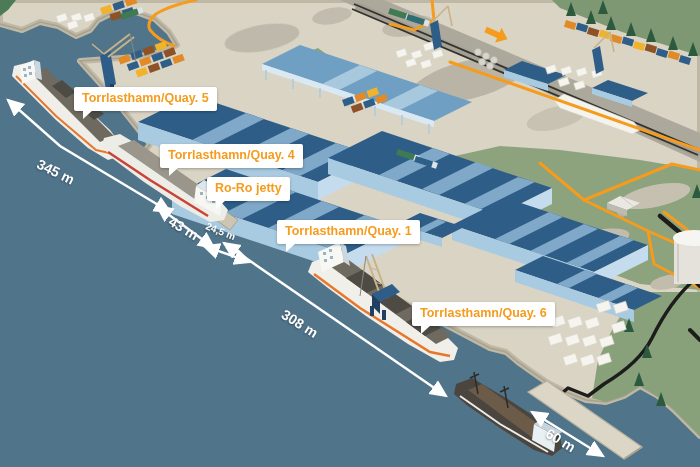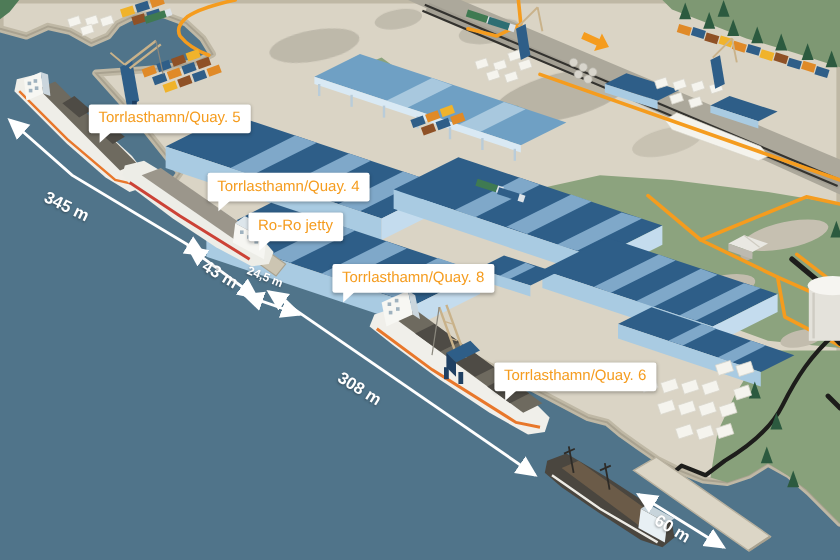--- a/index.html
+++ b/index.html
@@ -3,21 +3,21 @@
 <meta charset="utf-8">
 <style>
   :root{
     --orange:#F59C1E; --water:#50748A; --land:#DAD4C5; --navy:#2E5E88;
     --rooflight:#7FA8C9; --green:#8CA37E; --forest:#7E9873;
   }
   html,body{margin:0;padding:0;background:#222;}
   .stage{position:relative;width:700px;height:467px;overflow:hidden;background:var(--water);
          font-family:"Liberation Sans",sans-serif;}
   .stage svg{position:absolute;left:0;top:0;}
-  .ql{position:absolute;background:#fff;color:var(--orange);font-weight:normal;font-size:12.5px;
+  .ql{position:absolute;background:#fff;color:var(--orange);font-weight:bold;font-size:12.5px;
       line-height:1;padding:5px 8px 6px 8px;border-radius:2px;white-space:nowrap;
       box-shadow:0 1px 3px rgba(0,0,0,.28);z-index:30;}
   .ql::after{content:"";position:absolute;left:9px;bottom:-8px;width:0;height:0;
       border-top:9px solid #fff;border-right:10px solid transparent;}
   .dist{position:absolute;color:#fff;font-weight:bold;font-size:14px;line-height:1;
       text-shadow:0 1px 2px rgba(0,0,0,.35);transform-origin:left center;z-index:20;white-space:nowrap;}
   .dist.small{font-size:10px;}
   .water-fill{fill:var(--water);} .land-fill{fill:var(--land);}
   .roofN{fill:var(--navy);} .stripe{fill:var(--rooflight);}
   .oline{stroke:var(--orange);stroke-width:3;fill:none;stroke-linecap:round;stroke-linejoin:round;}
@@ -428,23 +428,23 @@
   <g>
     <path class="marr" marker-start="url(#ah)" marker-end="url(#ah)" d="M8,100 L60,146 L170,212"></path>
     <path class="marr" marker-start="url(#ah)" marker-end="url(#ah)" d="M157,206 L214,248"></path>
     <path class="marr" marker-start="url(#ah)" marker-end="url(#ah)" d="M204,246 L250,262"></path>
     <path class="marr" marker-start="url(#ah)" marker-end="url(#ah)" d="M224,243 L446,396"></path>
     <path class="marr" marker-start="url(#ah)" marker-end="url(#ah)" d="M532,412 L603,456"></path>
   </g>
 </svg>
 
 <div class="ql" style="left:74px;top:87px;">Torrlasthamn/Quay. 5</div>
-<div class="ql" style="left:173px;top:144px;">Torrlasthamn/Quay. 4</div>
+<div class="ql" style="left:160px;top:144px;">Torrlasthamn/Quay. 4</div>
 <div class="ql" style="left:207px;top:177px;">Ro-Ro jetty</div>
-<div class="ql" style="left:277px;top:220px;">Torrlasthamn/Quay. 8</div>
+<div class="ql" style="left:277px;top:220px;">Torrlasthamn/Quay. 1</div>
 <div class="ql" style="left:412px;top:302px;">Torrlasthamn/Quay. 6</div>
 
 <div class="dist" style="left:38px;top:156px;transform:rotate(26deg);">345 m</div>
 <div class="dist" style="left:170px;top:213px;transform:rotate(31deg);">43 m</div>
 <div class="dist small" style="left:206px;top:221px;transform:rotate(22deg);">24,5 m</div>
 <div class="dist" style="left:283px;top:306px;transform:rotate(32deg);">308 m</div>
 <div class="dist" style="left:547px;top:425px;transform:rotate(31deg);">60 m</div>
 </div>
 
 </body></html>

